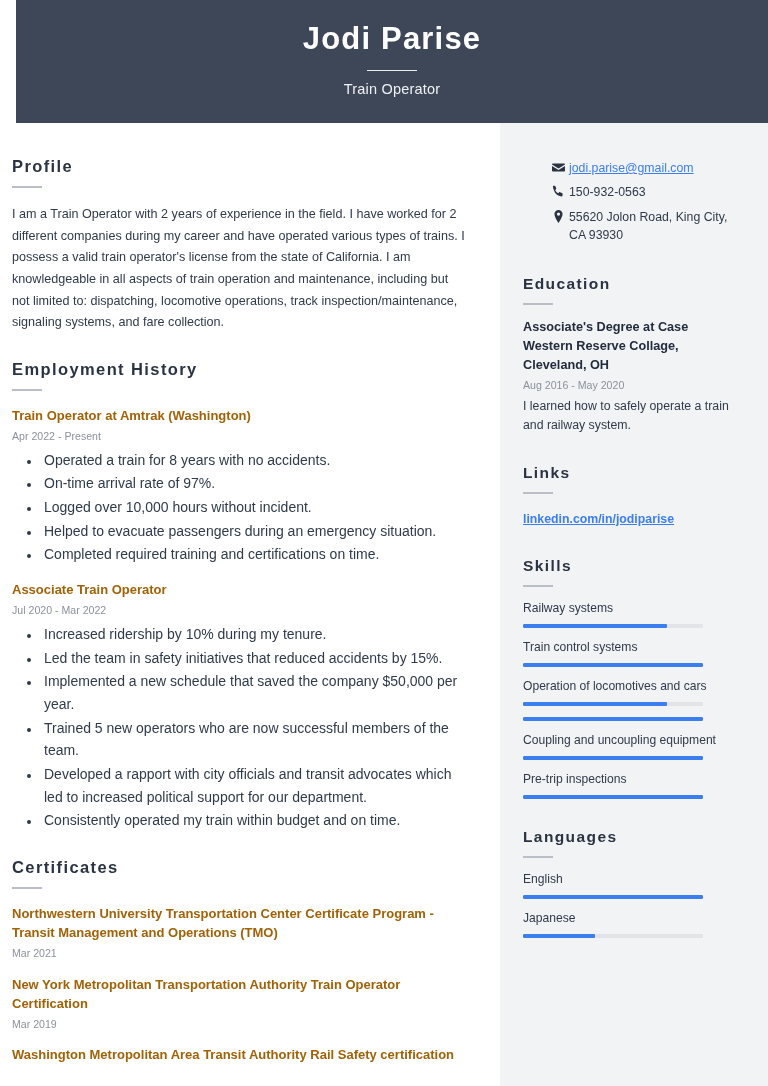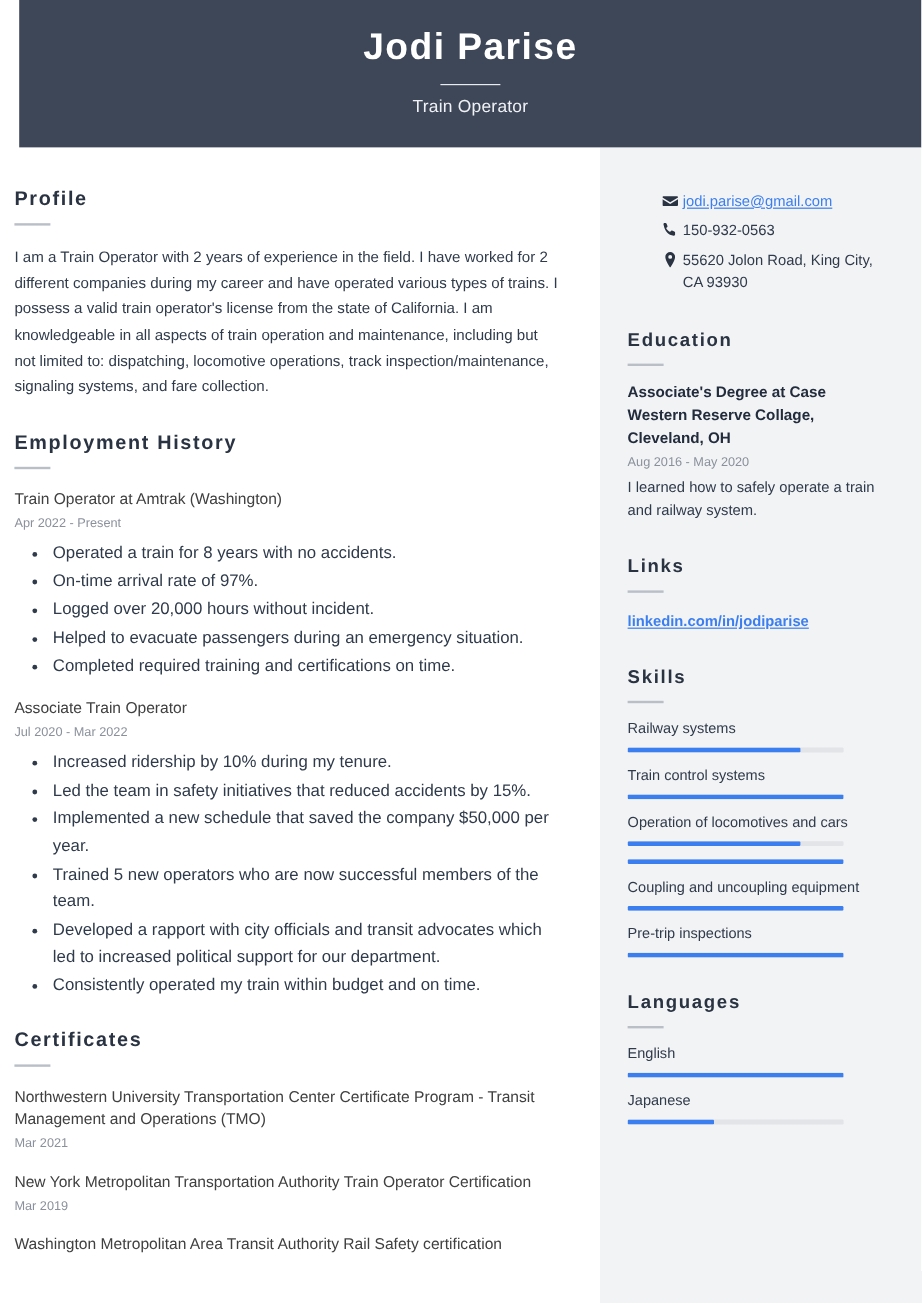--- a/index.html
+++ b/index.html
@@ -91,23 +91,23 @@
     color: #2f3a4a;
     font-size: 12.6px;
     line-height: 1.72;
   }
   .section { margin-bottom: 26px; }
 
   .entry { margin-bottom: 15px; }
   .entry:last-child { margin-bottom: 0; }
 
   .entry-title {
-    color: #404040;
+    color: #a16207;
     font-size: 13px;
-    font-weight: 400;
+    font-weight: 700;
     line-height: 1.46;
   }
   .entry-date {
     color: #8b919c;
     font-size: 10.6px;
     margin-top: 3px;
     line-height: 1.4;
   }
 
   ul.bullets {
@@ -225,21 +225,21 @@
           <div class="sec-title">Employment History</div>
           <div class="sec-rule"></div>
         </div>
 
         <div class="entry">
           <div class="entry-title">Train Operator at Amtrak (Washington)</div>
           <div class="entry-date">Apr 2022 - Present</div>
           <ul class="bullets">
             <li>Operated a train for 8 years with no accidents.</li>
             <li>On-time arrival rate of 97%.</li>
-            <li>Logged over 20,000 hours without incident.</li>
+            <li>Logged over 10,000 hours without incident.</li>
             <li>Helped to evacuate passengers during an emergency situation.</li>
             <li>Completed required training and certifications on time.</li>
           </ul>
         </div>
 
         <div class="entry">
           <div class="entry-title">Associate Train Operator</div>
           <div class="entry-date">Jul 2020 - Mar 2022</div>
           <ul class="bullets">
             <li>Increased ridership by 10% during my tenure.</li>

